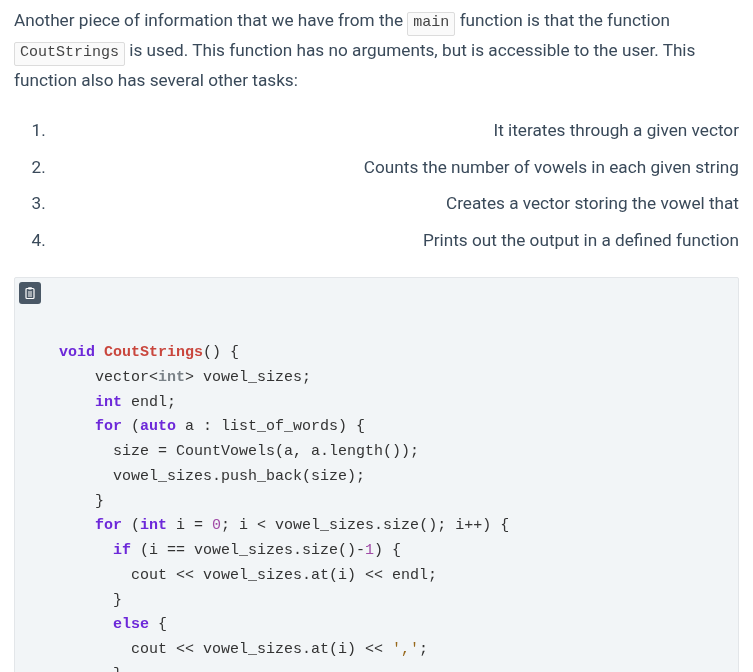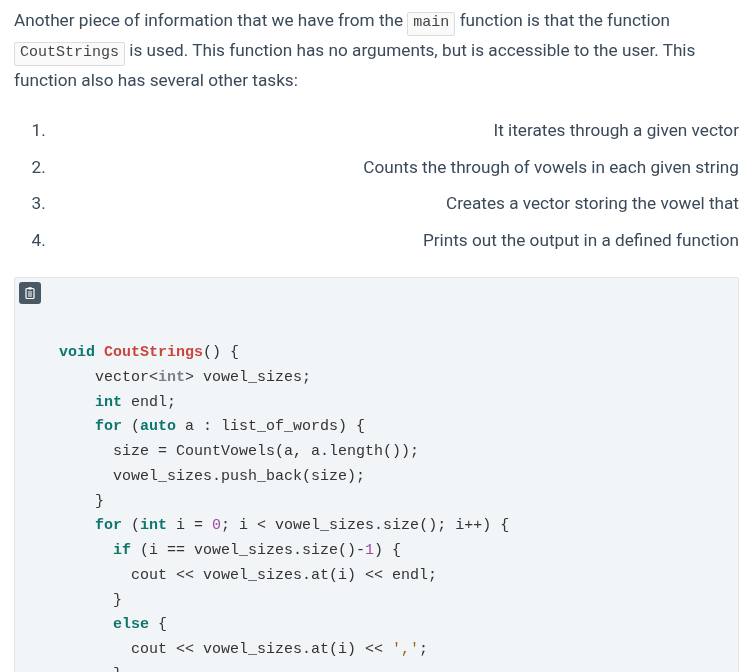--- a/index.html
+++ b/index.html
@@ -55,36 +55,36 @@
     left: 4px;
     width: 22px;
     height: 22px;
     background: #4a5866;
     border-radius: 3px;
     display: flex;
     align-items: center;
     justify-content: center;
   }
   .clip-icon svg { display:block; }
-  .kw { color: #0f766e; font-weight: bold; }          
+  .kw { color: #6d28d9; font-weight: bold; }          
   .fn-name { color: #c9463d; font-weight: bold; }     
   .type-kw { color: #7a8288; font-weight: bold; }    
   .num { color: #a04aa6; }                            
   .str { color: #97681c; }
 </style>
 </head>
 <body>
 
 <p class="paragraph">
   <span>Another piece of information that we have from the </span><span class="inline-code">main</span><span> function is that the function </span><span class="inline-code">CoutStrings</span><span> is used. This function has no arguments, but is accessible to the user. This function also has several other tasks:</span>
 </p>
 
 <ol class="tasks">
   <li>It iterates through a given vector</li>
-  <li>Counts the through of vowels in each given string</li>
+  <li>Counts the number of vowels in each given string</li>
   <li>Creates a vector storing the vowel that</li>
   <li>Prints out the output in a defined function</li>
 </ol>
 
 <div class="code-block">
   <div class="clip-icon">
     <svg width="14" height="14" viewBox="0 0 14 14">
       <rect x="3" y="2.5" width="8" height="10" rx="1" fill="none" stroke="#ffffff" stroke-width="1.2"></rect>
       <rect x="5" y="1.2" width="4" height="2.2" rx="0.8" fill="#ffffff"></rect>
       <line x1="5" y1="6" x2="9" y2="6" stroke="#ffffff" stroke-width="1"></line>

